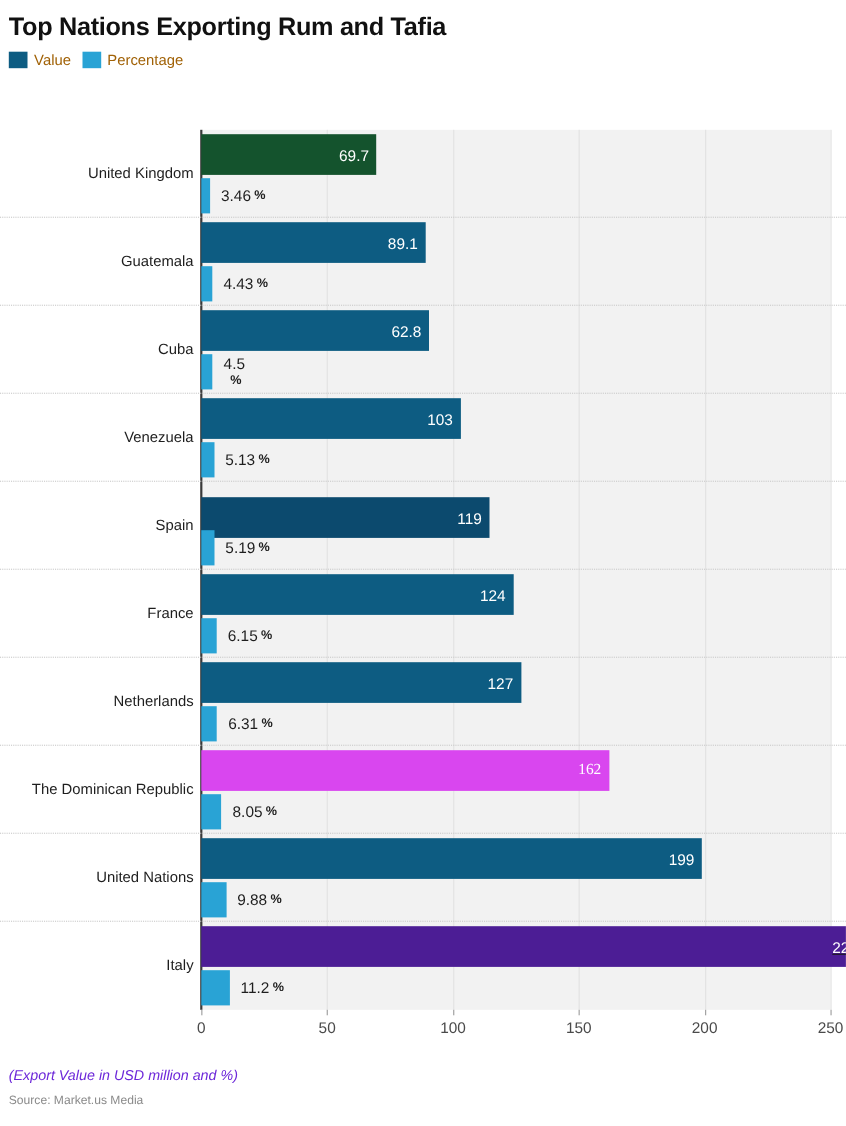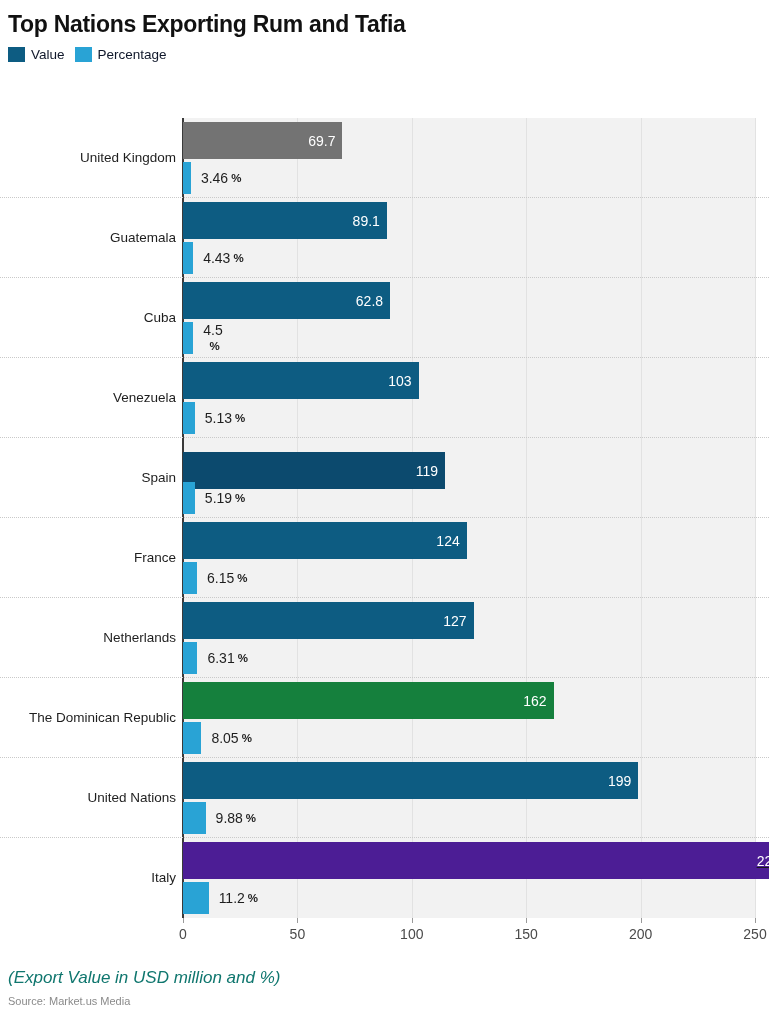--- a/index.html
+++ b/index.html
@@ -47,21 +47,21 @@
     align-items: center;
     gap: 6px;
   }
   .legend-swatch {
     width: 17px;
     height: 15px;
     display: block;
   }
   .legend-label {
     font-size: 13.5px;
-    color: #0f172a;
+    color: #a16207;
     line-height: 15px;
   }
 
   
   .chart-area {
     position: absolute;
     left: 0;
     top: 112px;
     width: 769px;
     height: 830px;
@@ -202,23 +202,23 @@
   }
 
   
   .footer {
     position: absolute;
     left: 8px;
     bottom: 14px;
     width: 750px;
   }
   .footnote {
-    font-size: 17px;
+    font-size: 13px;
     font-style: italic;
-    color: #0f766e;
+    color: #6d28d9;
     line-height: 18px;
     margin: 0;
   }
   .source {
     font-size: 11px;
     color: #8a8a8a;
     line-height: 18px;
     margin: 5px 0 0 0;
   }
 </style>
@@ -245,21 +245,21 @@
       <div class="gridline" style="left: 228.8px;"></div>
       <div class="gridline" style="left: 343.2px;"></div>
       <div class="gridline" style="left: 457.6px;"></div>
       <div class="gridline" style="left: 572px;"></div>
     </div>
   <div class="axis-line"></div>
   <div class="rows" id="rows">
       <div class="row">
         <div class="cat-label">United Kingdom</div>
         <div class="bars">
-          <div class="bar-value" style="width: 159.474px; background: #737373;">
+          <div class="bar-value" style="width: 159.474px; background: #14532d;">
             <span class="bar-value-label">69.7</span>
           </div>
           <div class="bar-pct" style="width: 7.91648px; background: rgb(41, 163, 213);"></div>
           <div class="pct-label" style="left: 17.9165px;">
             <span>3.46</span>
             <span class="pct-sign">%</span>
           </div>
         </div>
         <div class="row-sep"></div>
       </div>
@@ -343,21 +343,21 @@
           <div class="pct-label" style="left: 24.4373px;">
             <span>6.31</span>
             <span class="pct-sign">%</span>
           </div>
         </div>
         <div class="row-sep"></div>
       </div>
       <div class="row">
         <div class="cat-label">The Dominican Republic</div>
         <div class="bars">
-          <div class="bar-value" style="width: 370.656px; background: #15803d;">
+          <div class="bar-value" style="width: 370.656px; background: #d946ef; font-family: Liberation Serif, serif;">
             <span class="bar-value-label">162</span>
           </div>
           <div class="bar-pct" style="width: 18.4184px; background: rgb(41, 163, 213);"></div>
           <div class="pct-label" style="left: 28.4184px;">
             <span>8.05</span>
             <span class="pct-sign">%</span>
           </div>
         </div>
         <div class="row-sep"></div>
       </div>

